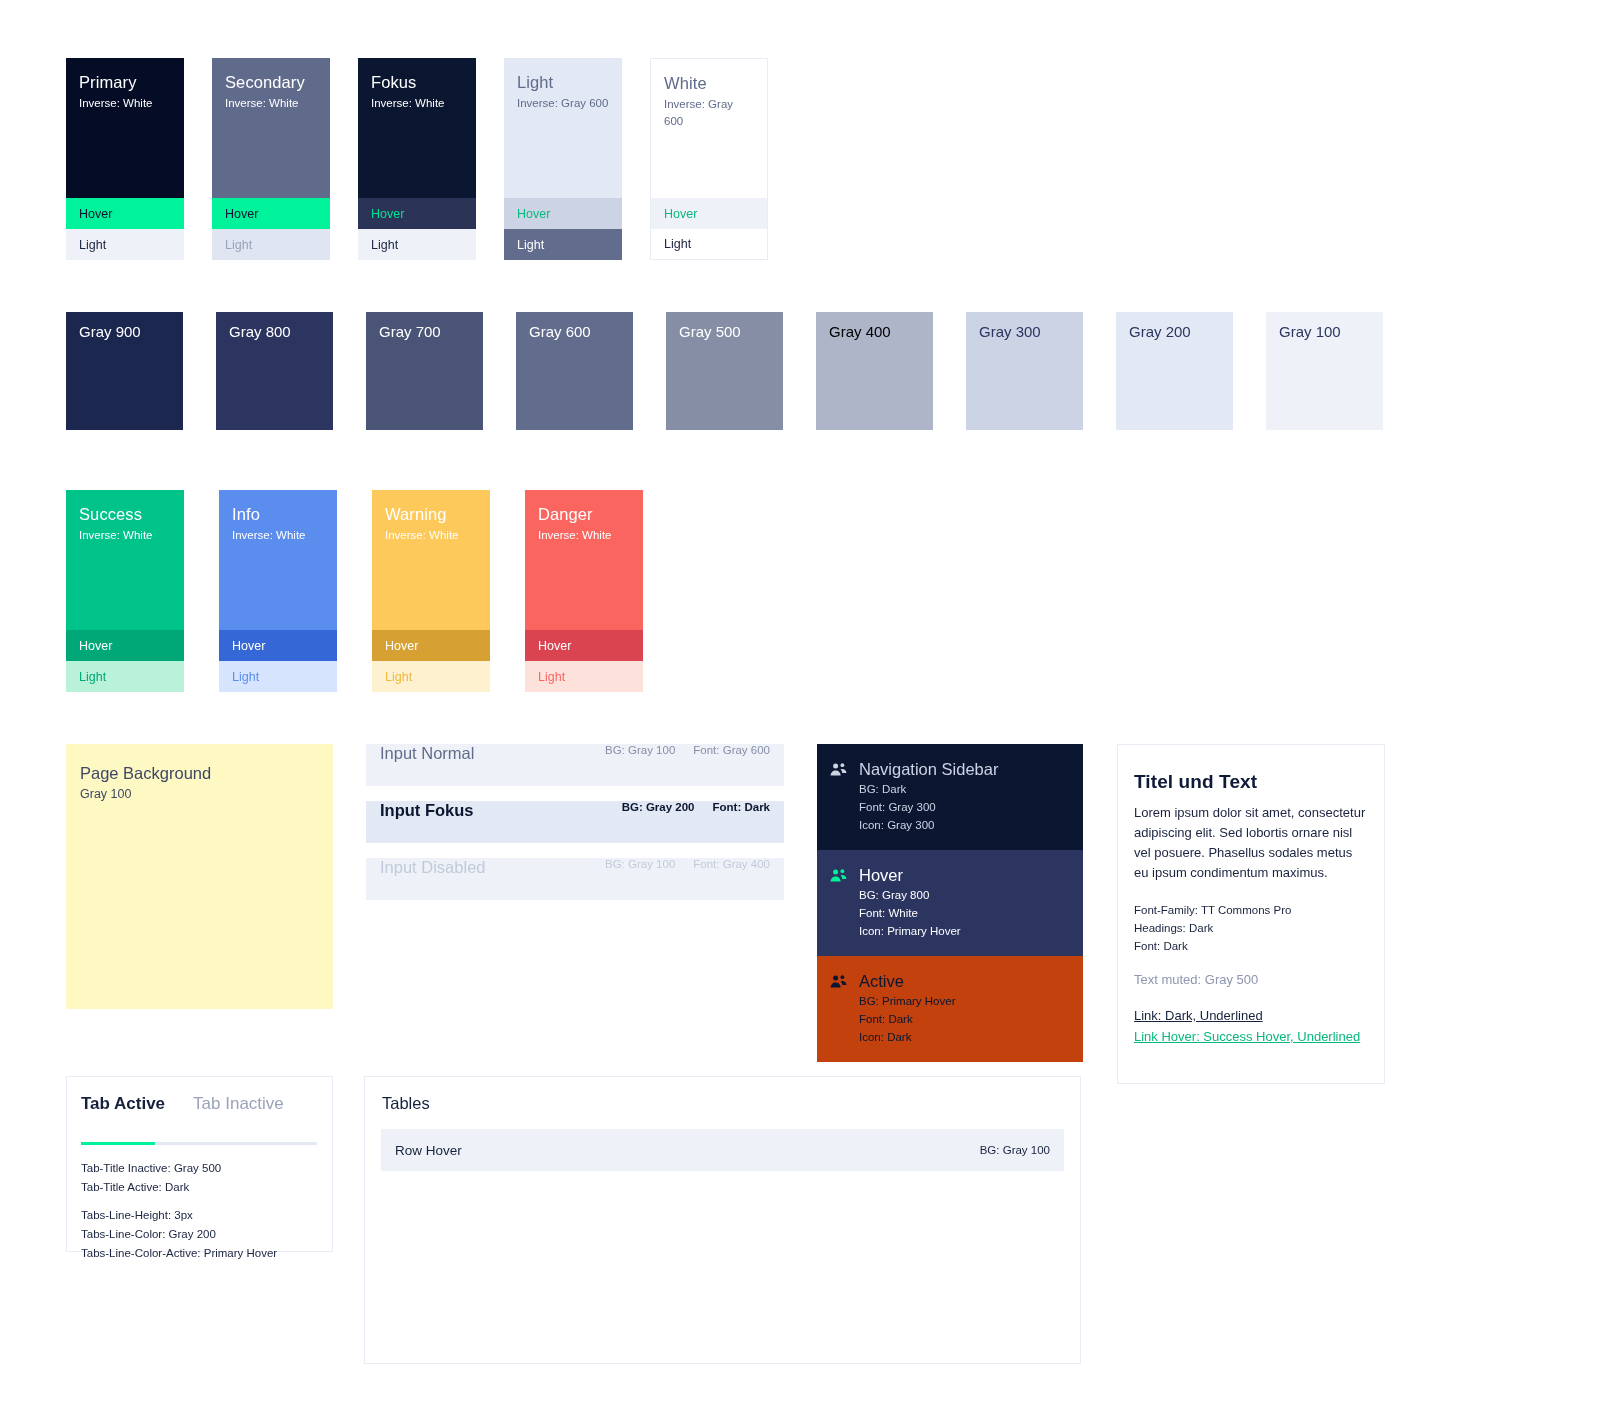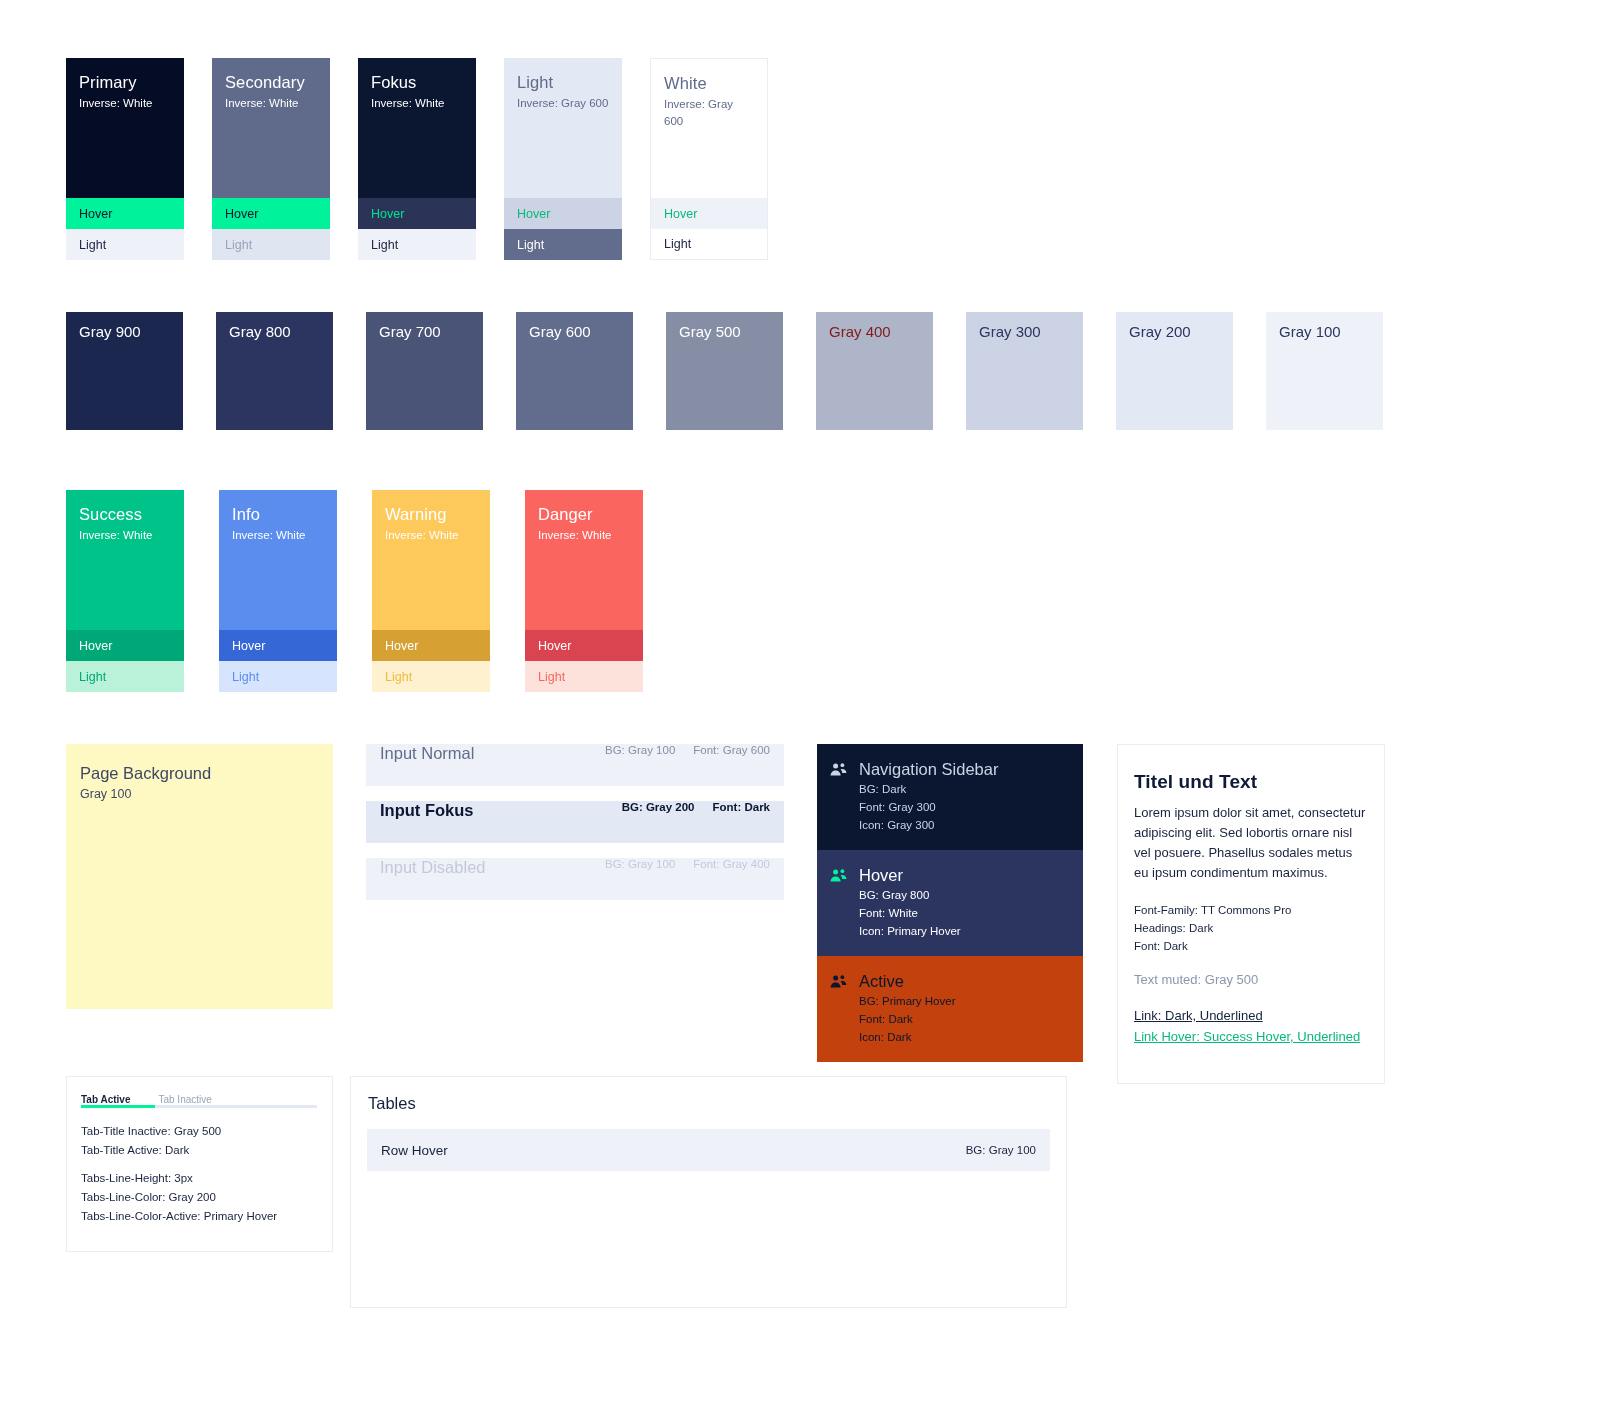--- a/index.html
+++ b/index.html
@@ -91,31 +91,31 @@
   #type-card .specs div { font-size: 11.5px; line-height: 18px; color: #1a2340; }
   #type-card .muted { font-size: 13px; color: #8d96ae; margin-top: 17px; }
   #type-card .links { margin-top: 18px; }
   #type-card .links a { display: block; font-size: 13px; line-height: 21px; text-decoration: underline; }
   #type-card .link-normal { color: #16213d; }
   #type-card .link-hover { color: #09b87c; }
 
   
   #tabs-card { left: 66px; top: 1076px; width: 267px; height: 176px; }
   #tabs-card .tabs-head { display: flex; gap: 28px; padding: 17px 0 0 14px; }
-  #tabs-card .tab { font-size: 10px; padding-bottom: 0; }
+  #tabs-card .tab { font-size: 17px; padding-bottom: 28px; }
   #tabs-card .tab-active { color: #16213d; font-weight: bold; }
   #tabs-card .tab-inactive { color: #9aa3b9; }
   #tabs-card .tab-line { position: relative; height: 3px; background: #e3e8f2; margin: 0 15px 0 14px; }
   #tabs-card .tab-line i { position: absolute; left: 0; top: 0; height: 3px; width: 74px; background: #00f29a; display:block; }
   #tabs-card .tab-specs { padding: 14px 0 0 14px; }
   #tabs-card .tab-specs div { font-size: 11.5px; line-height: 19px; color: #1a2340; }
   #tabs-card .gap { height: 9px; }
 
   
-  #tables-card { left: 350px; top: 1076px; width: 717px; height: 232px; }
+  #tables-card { left: 364px; top: 1076px; width: 717px; height: 288px; }
   #tables-card .tbl-title { font-size: 16.5px; color: #16213d; padding: 17px 0 0 17px; }
   #tables-card .row-hover {
     margin: 16px 16px 0 16px;
     height: 42px;
     display: flex;
     align-items: center;
     padding: 0 14px;
     background: #eef2f8;
   }
   #tables-card .row-hover .rl { flex: 1; font-size: 13.5px; color: #16213d; }
@@ -168,21 +168,21 @@
         <div class="band light-band" style="background: rgb(255, 255, 255); color: rgb(26, 35, 64); border-top: none; border-right: 1px solid rgb(232, 236, 244); border-bottom: 1px solid rgb(232, 236, 244); border-left: 1px solid rgb(232, 236, 244); border-image: initial;">Light</div>
       </div>
     </div>
 
   <div class="gray-row" id="gray-scale">
       <div class="gray-cell" style="background: rgb(28, 39, 80); color: rgb(255, 255, 255);">Gray 900</div>
       <div class="gray-cell" style="background: rgb(43, 53, 96); color: rgb(255, 255, 255);">Gray 800</div>
       <div class="gray-cell" style="background: rgb(74, 84, 118); color: rgb(255, 255, 255);">Gray 700</div>
       <div class="gray-cell" style="background: rgb(98, 108, 140); color: rgb(255, 255, 255);">Gray 600</div>
       <div class="gray-cell" style="background: rgb(134, 142, 166); color: rgb(255, 255, 255);">Gray 500</div>
-      <div class="gray-cell" style="background: rgb(174, 181, 200); color: #7f1d1d;">Gray 400</div>
+      <div class="gray-cell" style="background: rgb(174, 181, 200); color: #000000;">Gray 400</div>
       <div class="gray-cell" style="background: rgb(204, 211, 229); color: rgb(43, 53, 96);">Gray 300</div>
       <div class="gray-cell" style="background: rgb(227, 233, 244); color: rgb(43, 53, 96);">Gray 200</div>
       <div class="gray-cell" style="background: rgb(238, 242, 248); color: rgb(43, 53, 96);">Gray 100</div>
     </div>
 
   <div class="swatch-row" id="semantic-palette" style="left:66px; top:490px; gap:35px;align-items:center;">
       <div class="swatch">
         <div class="body" style="background: rgb(0, 195, 137); color: rgb(255, 255, 255);">
           <div class="name">Success</div>
           <div class="inverse">Inverse: White</div>

